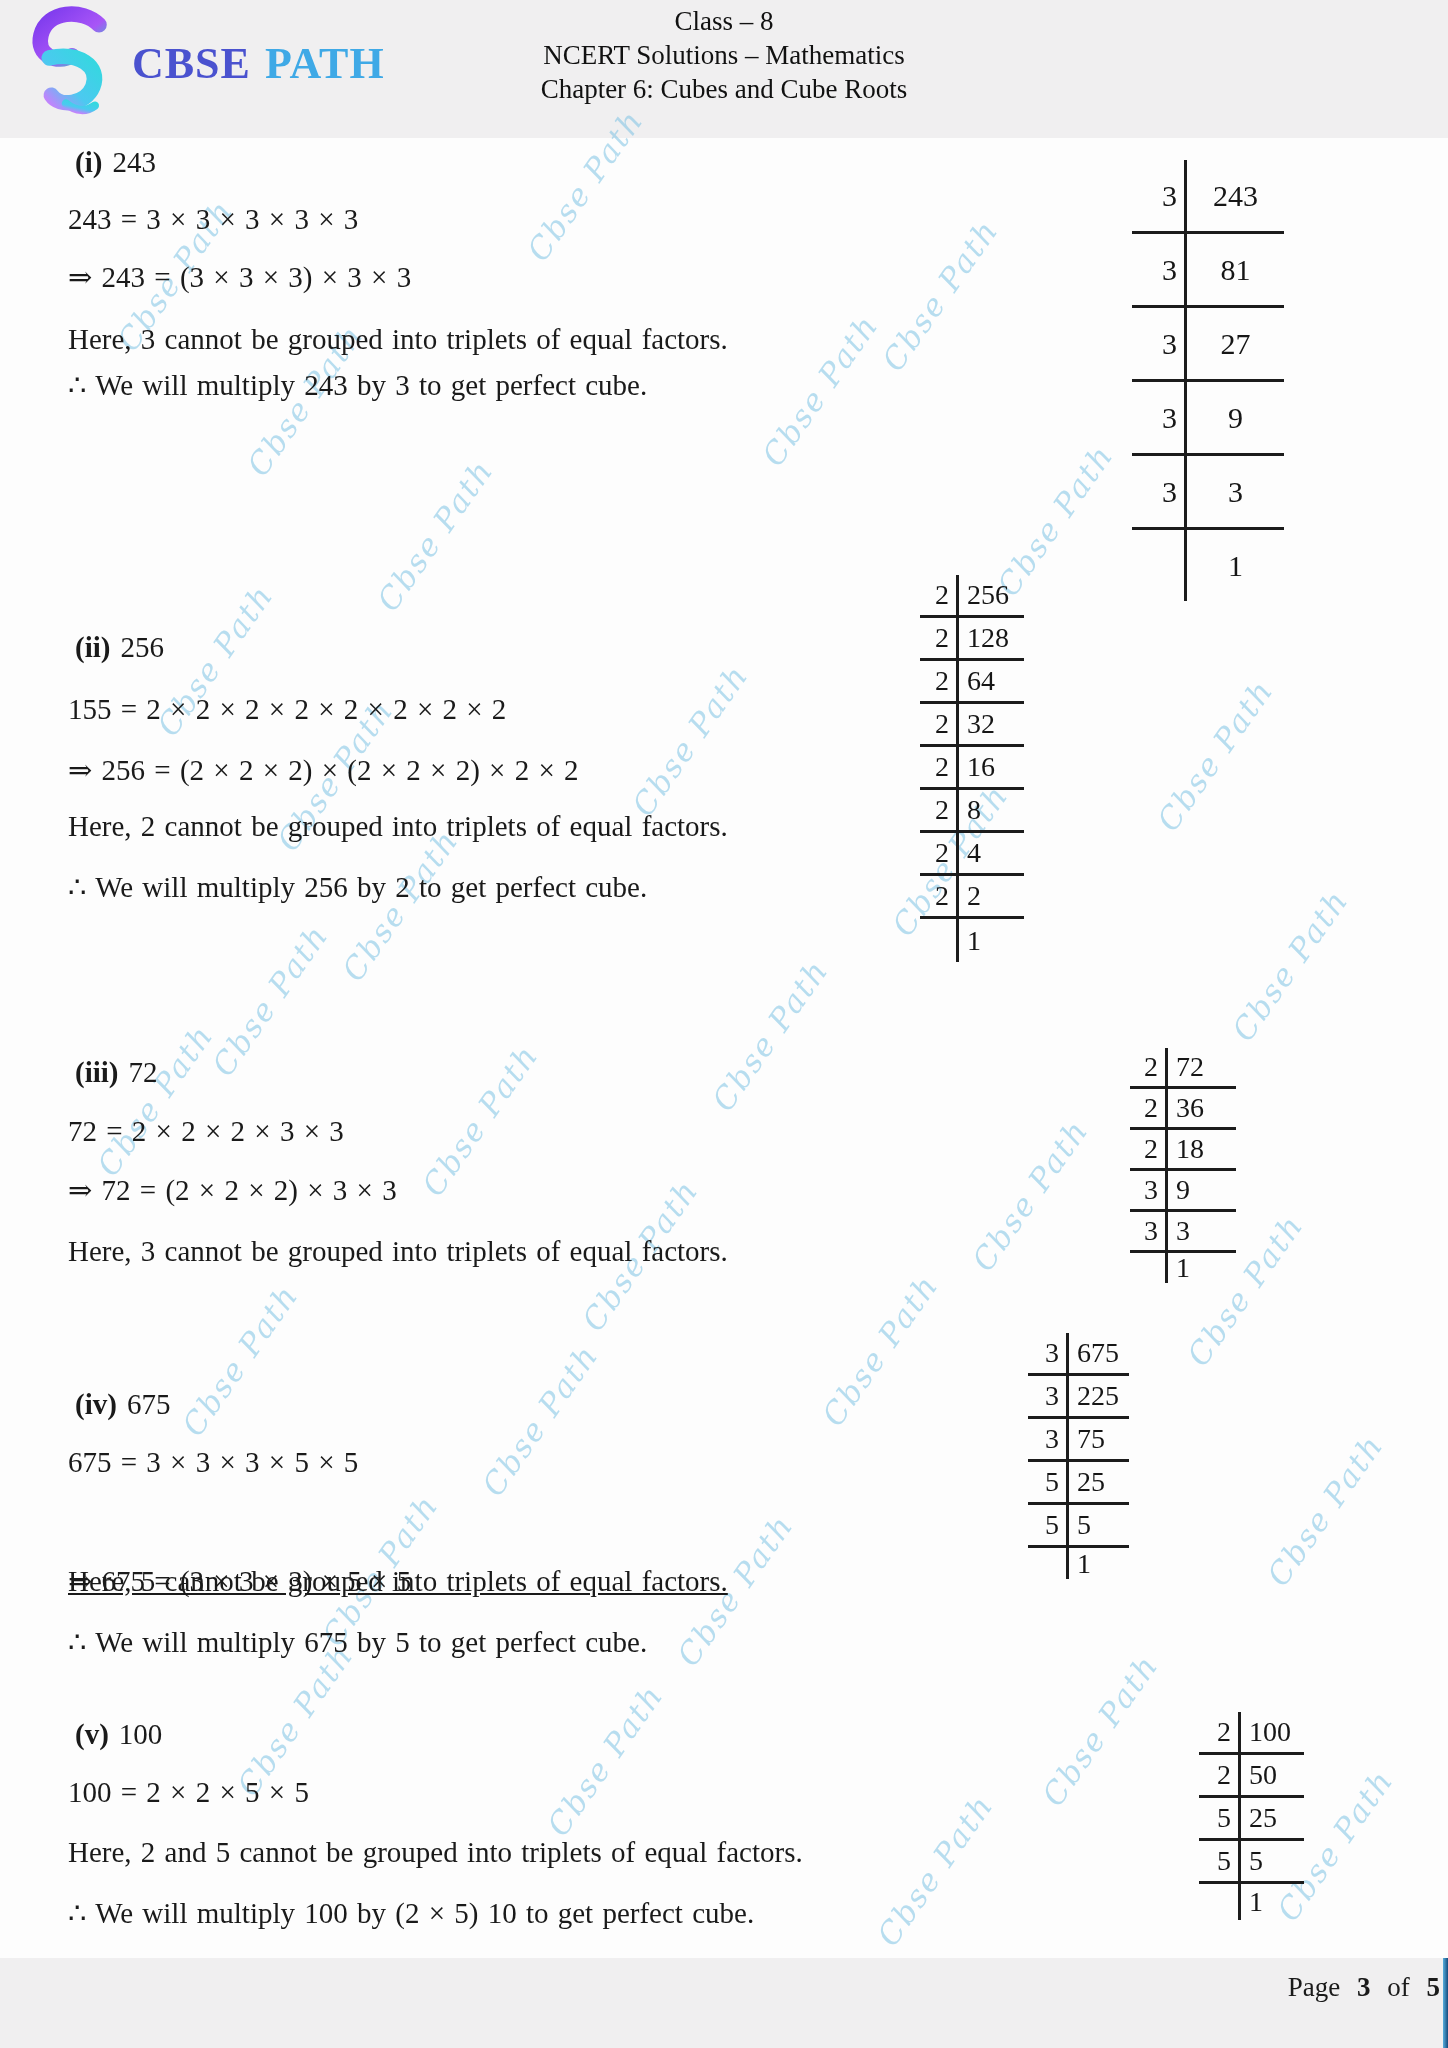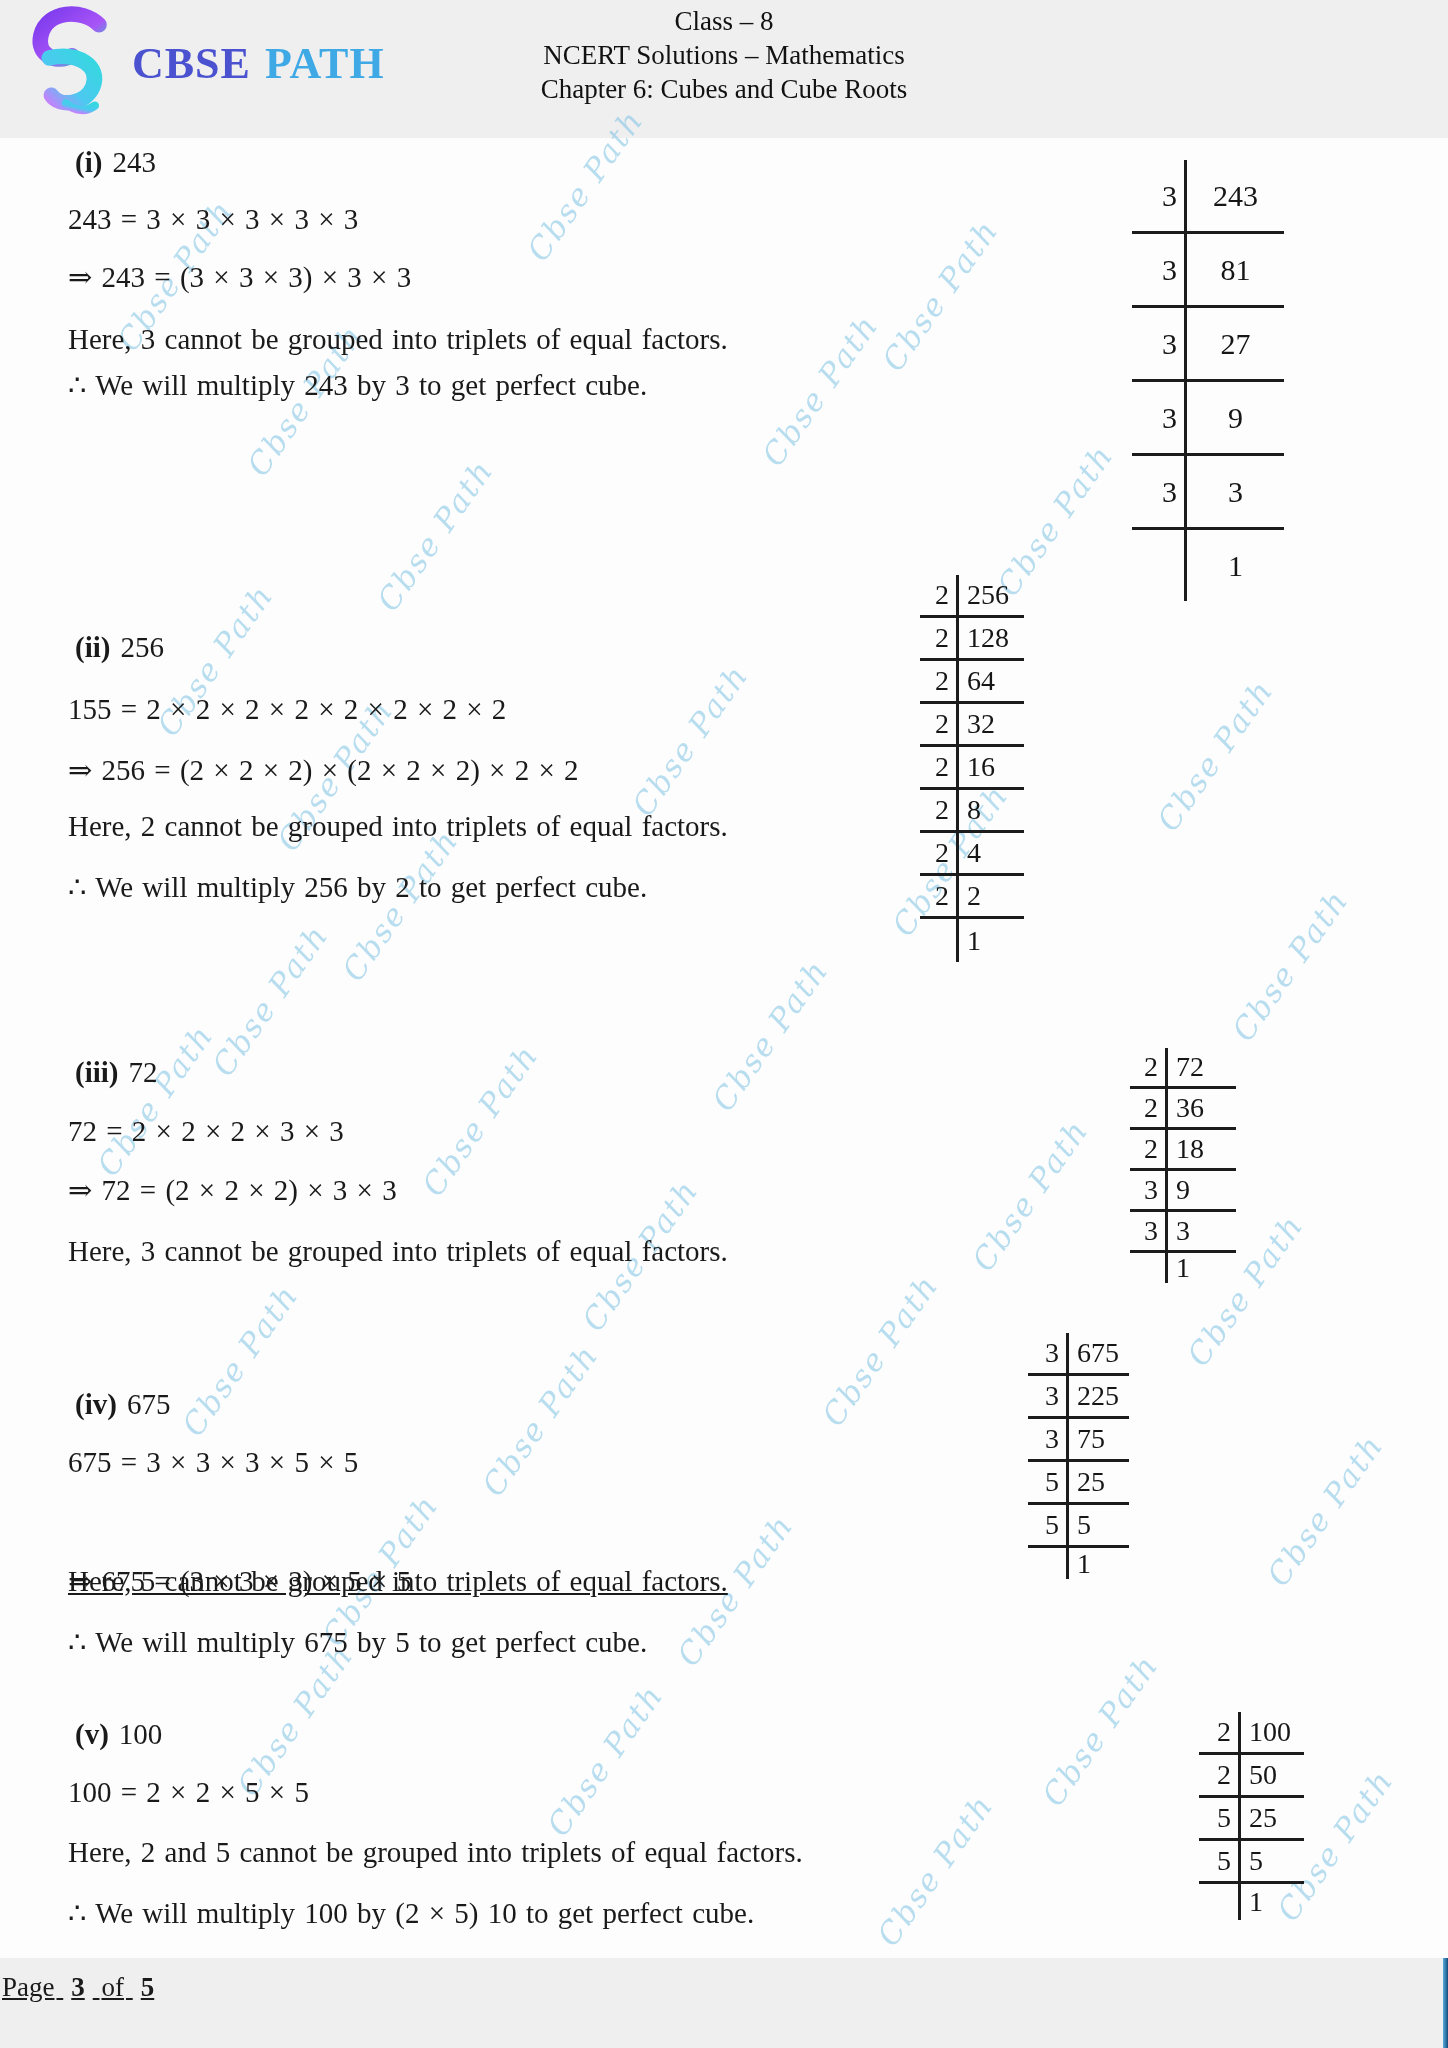--- a/index.html
+++ b/index.html
@@ -60,22 +60,22 @@
   #table5{left:1199px;top:1712px;width:105px;}
   #table5 .prow{height:40px;}
   #table5 .prow.final{height:36px;}
   #table5 .pd{width:42px;}
 
   .wm-layer{position:absolute;inset:0;pointer-events:none;}
   .wm{position:absolute;white-space:nowrap;font-family:"DejaVu Serif",serif;
     font-style:italic;font-size:31px;letter-spacing:2px;color:#74bfe3;opacity:.5;
     transform:translate(-50%,-50%) rotate(-55deg);}
 
-  .footer-text{position:absolute;top:1972px;left:0;width:100%;text-align:left;
-    font-size:27px;color:#1a1a1a;white-space:nowrap;text-decoration:underline;}
+  .footer-text{position:absolute;top:1972px;left:0;width:100%;text-align:right;
+    font-size:27px;color:#1a1a1a;white-space:nowrap;}
   .footer-text .num{font-weight:bold;margin:0 8px;}
   .footer-text .w{margin:0 2px;}
 </style>
 </head>
 <body>
 
 <div class="page">
 
   <div class="band band-top"></div>
 

